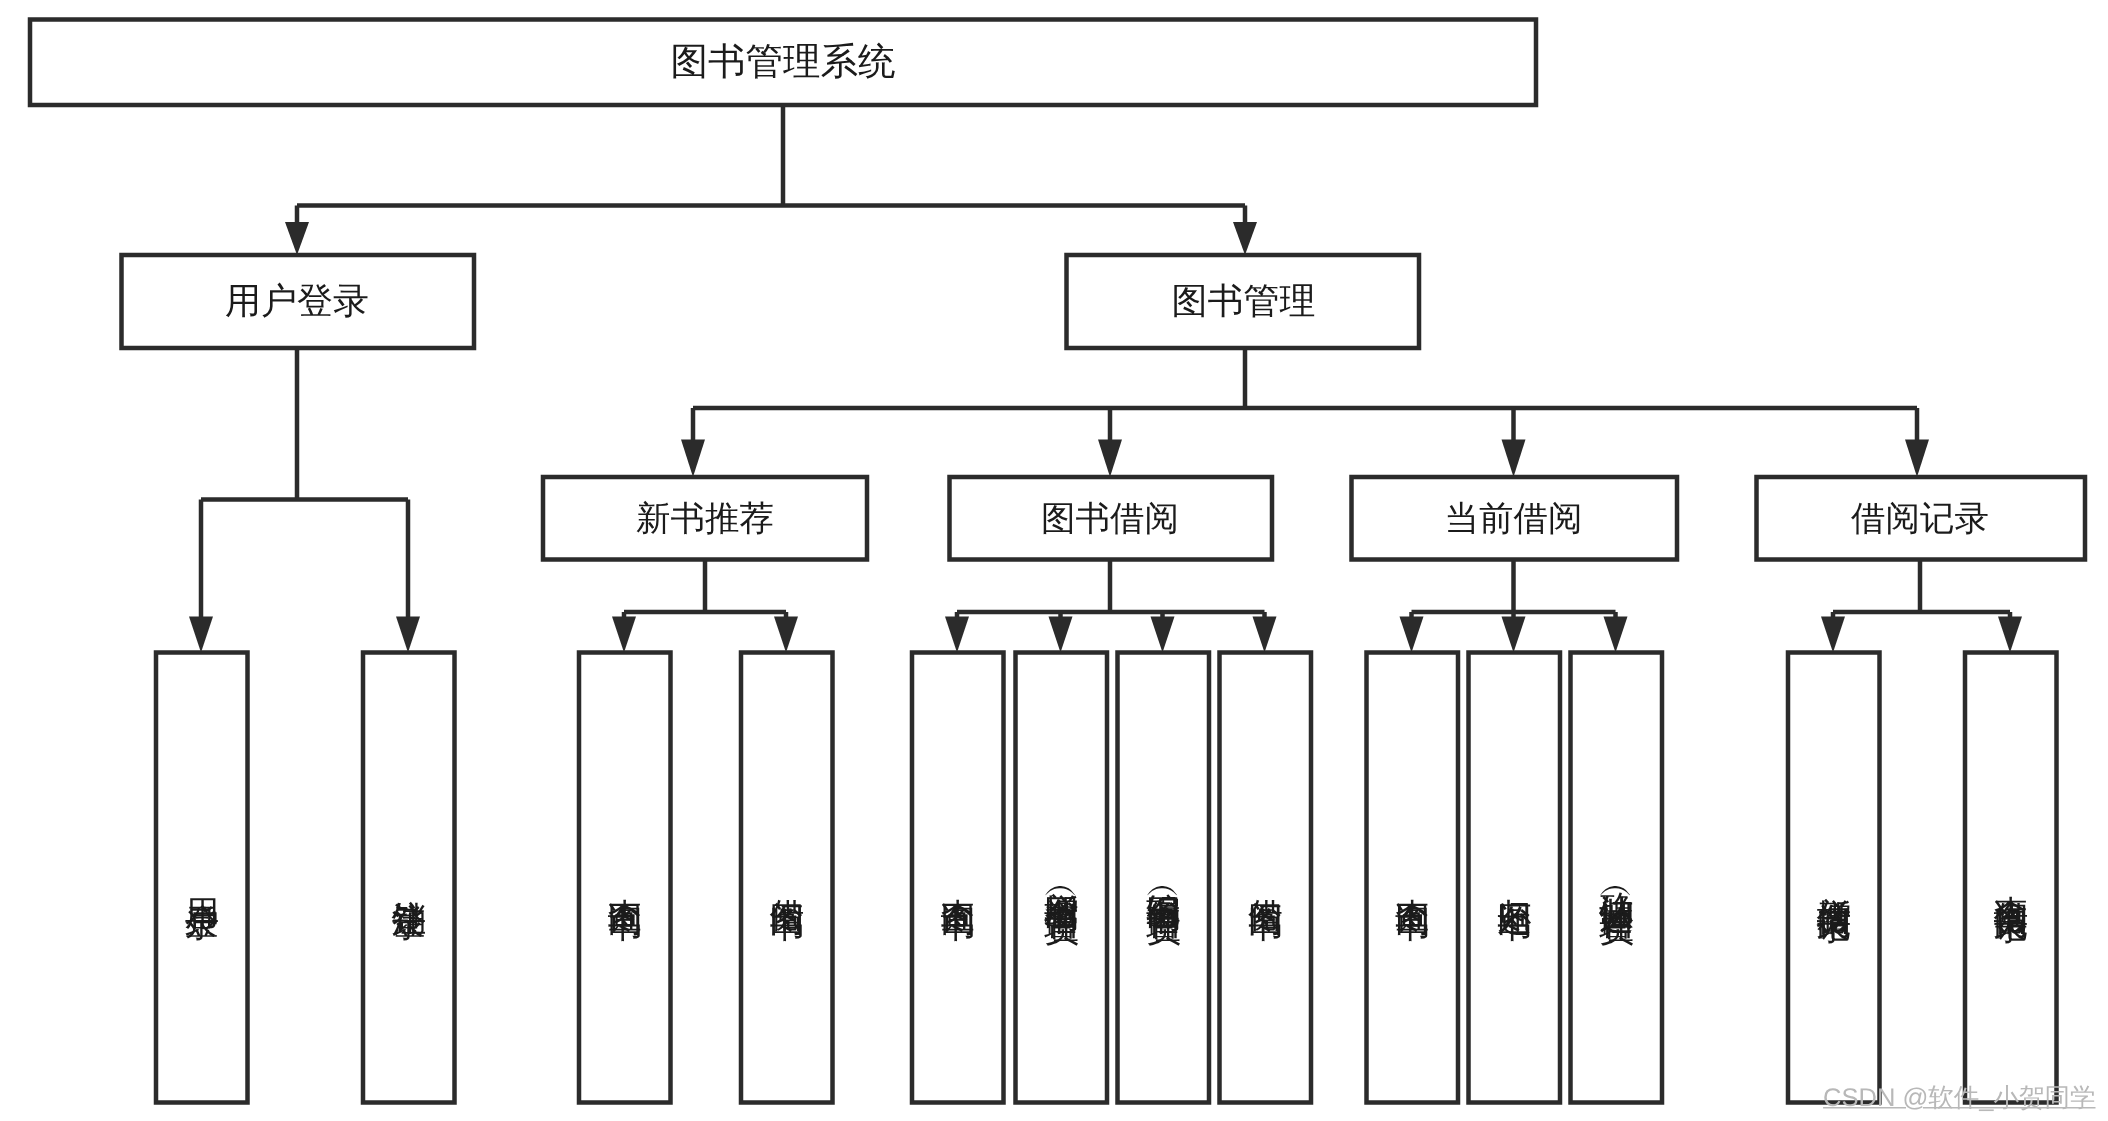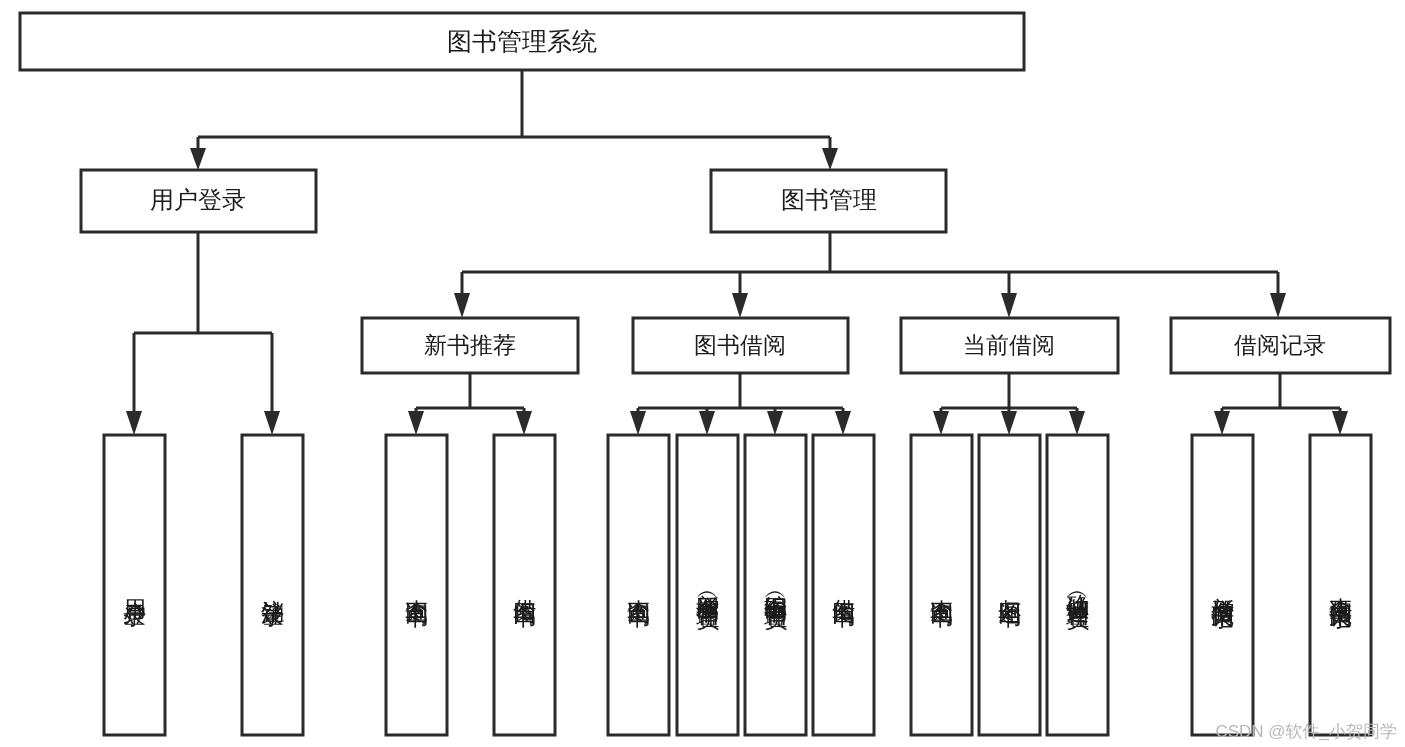--- a/index.html
+++ b/index.html
@@ -38,20 +38,21 @@
     white-space:nowrap;
     font-family:"Liberation Sans","DejaVu Sans",sans-serif;
   }
   #watermark{
     position:absolute;
     right:8px;bottom:4px;
     font-size:17px;
     color:#b8b8b8;
     font-family:"Liberation Sans","DejaVu Sans",sans-serif;
     white-space:nowrap;
+    text-decoration:underline;
   }
 </style>
 </head>
 <body>
 
 <div id="stage">
 
   <svg id="diagram" viewBox="0 0 1405 747">
 
     <g>

